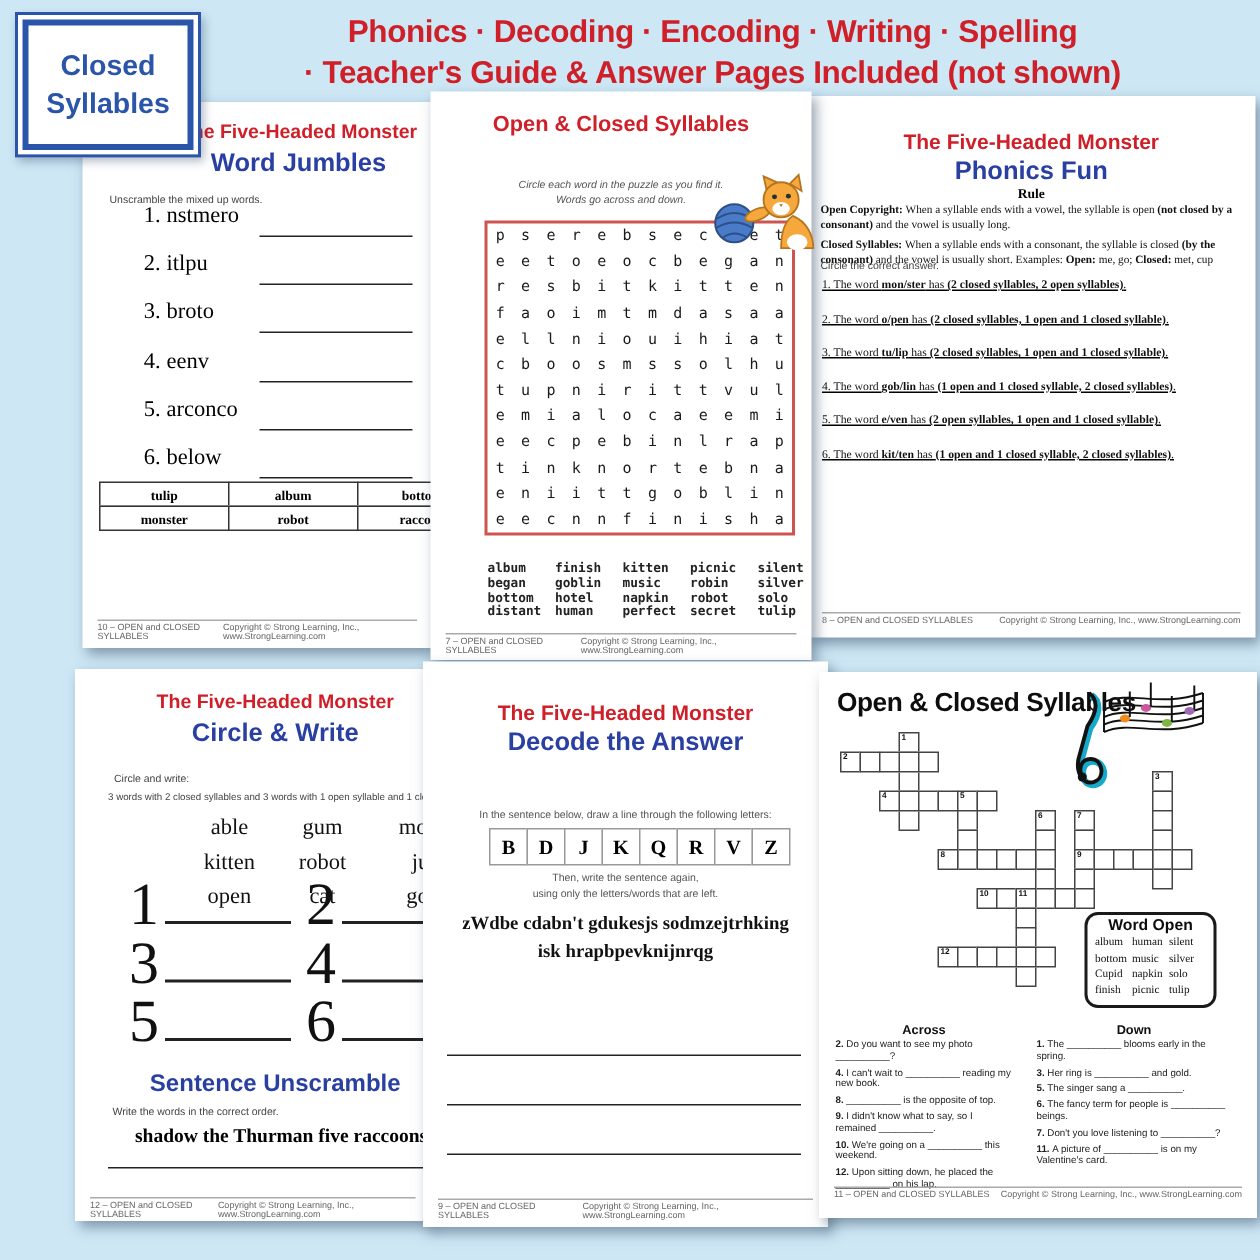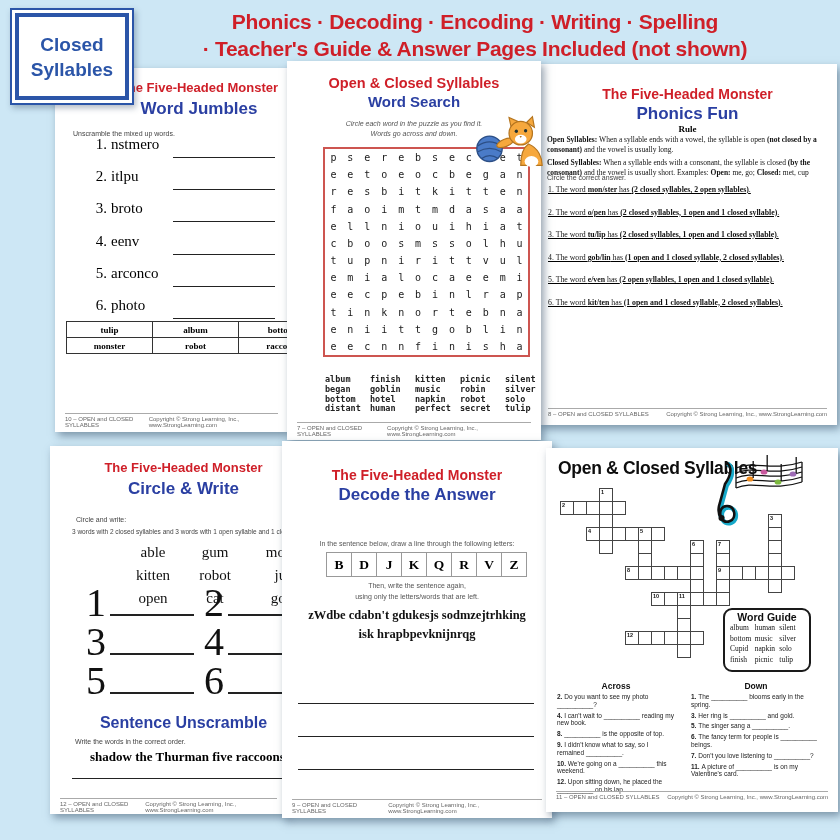--- a/index.html
+++ b/index.html
@@ -144,21 +144,21 @@
         <div class="j-num" style="left: 30px; top: 132.4px;">3.</div>
         <div class="j-word" style="top: 132.4px;">broto</div>
         <div class="j-line" style="top: 153.4px;"></div>
         <div class="j-num" style="left: 30px; top: 164.6px;">4.</div>
         <div class="j-word" style="top: 164.6px;">eenv</div>
         <div class="j-line" style="top: 185.6px;"></div>
         <div class="j-num" style="left: 30px; top: 196.8px;">5.</div>
         <div class="j-word" style="top: 196.8px;">arconco</div>
         <div class="j-line" style="top: 217.8px;"></div>
         <div class="j-num" style="left: 30px; top: 229px;">6.</div>
-        <div class="j-word" style="top: 229px;">photo</div>
+        <div class="j-word" style="top: 229px;">below</div>
         <div class="j-line" style="top: 250px;"></div>
       </div>
     <div class="j-table">
         <div class="t-row">
           <div class="t-cell">tulip</div>
           <div class="t-cell">album</div>
           <div class="t-cell">bottom</div>
         </div>
         <div class="t-row">
           <div class="t-cell">monster</div>
@@ -170,41 +170,40 @@
       <span>10 – OPEN and CLOSED SYLLABLES</span>
       <span>Copyright © Strong Learning, Inc., www.StrongLearning.com</span>
     </div>
   </div>
 
   <div class="page" id="p3">
     <div class="red-t">The Five-Headed Monster</div>
     <div class="blue-t">Phonics Fun</div>
     <div class="rule-h">Rule</div>
     <div class="rules">
-        <p class="rule-p"><span class="b">Open Syllables: </span><span class="plain">When a syllable ends with a vowel, the syllable is open </span><span class="b">(not closed by a consonant) </span><span class="plain">and the vowel is usually long.</span></p>
+        <p class="rule-p"><span class="b">Open Copyright: </span><span class="plain">When a syllable ends with a vowel, the syllable is open </span><span class="b">(not closed by a consonant) </span><span class="plain">and the vowel is usually long.</span></p>
         <p class="rule-p"><span class="b">Closed Syllables: </span><span class="plain">When a syllable ends with a consonant, the syllable is closed </span><span class="b">(by the consonant) </span><span class="plain">and the vowel is usually short. Examples: </span><span class="b">Open: </span><span class="plain">me, go; </span><span class="b">Closed: </span><span class="plain">met, cup</span></p>
       </div>
     <div class="tiny">Circle the correct answer.</div>
     <div class="pf-items">
         <p class="pf-item"><span class="plain">1. The word </span><span class="b">mon/ster</span><span class="plain"> has </span><span class="b">(2 closed syllables, 2 open syllables)</span><span class="plain">.</span></p>
         <p class="pf-item"><span class="plain">2. The word </span><span class="b">o/pen</span><span class="plain"> has </span><span class="b">(2 closed syllables, 1 open and 1 closed syllable)</span><span class="plain">.</span></p>
         <p class="pf-item"><span class="plain">3. The word </span><span class="b">tu/lip</span><span class="plain"> has </span><span class="b">(2 closed syllables, 1 open and 1 closed syllable)</span><span class="plain">.</span></p>
         <p class="pf-item"><span class="plain">4. The word </span><span class="b">gob/lin</span><span class="plain"> has </span><span class="b">(1 open and 1 closed syllable, 2 closed syllables)</span><span class="plain">.</span></p>
         <p class="pf-item"><span class="plain">5. The word </span><span class="b">e/ven</span><span class="plain"> has </span><span class="b">(2 open syllables, 1 open and 1 closed syllable)</span><span class="plain">.</span></p>
         <p class="pf-item"><span class="plain">6. The word </span><span class="b">kit/ten</span><span class="plain"> has </span><span class="b">(1 open and 1 closed syllable, 2 closed syllables)</span><span class="plain">.</span></p>
       </div>
     <div class="pfoot">
       <span>8 – OPEN and CLOSED SYLLABLES</span>
       <span>Copyright © Strong Learning, Inc., www.StrongLearning.com</span>
     </div>
   </div>
 
   <div class="page" id="p2">
     <div class="red-t">Open &amp; Closed Syllables</div>
-    <div class="blue-t">Word Search</div>
     <div class="ws-i1">Circle each word in the puzzle as you find it.</div>
     <div class="ws-i2">Words go across and down.</div>
     <div class="ws-grid">
         <div class="ws-row">
           <span class="ws-letter">p</span>
           <span class="ws-letter">s</span>
           <span class="ws-letter">e</span>
           <span class="ws-letter">r</span>
           <span class="ws-letter">e</span>
           <span class="ws-letter">b</span>
@@ -588,21 +587,21 @@
         <div class="cx-cell" style="left: 131px; top: 196px;"></div>
         <div class="cx-cell" style="left: 79px; top: 183px;">
           <span class="cx-num">12</span>
         </div>
         <div class="cx-cell" style="left: 92px; top: 183px;"></div>
         <div class="cx-cell" style="left: 105px; top: 183px;"></div>
         <div class="cx-cell" style="left: 118px; top: 183px;"></div>
         <div class="cx-cell" style="left: 144px; top: 183px;"></div>
       </div>
     <div class="bank">
-      <div class="bank-title">Word Guide</div>
+      <div class="bank-title">Word Open</div>
       <div class="bank-grid">
           <span class="bank-word">album</span>
           <span class="bank-word">human</span>
           <span class="bank-word">silent</span>
           <span class="bank-word">bottom</span>
           <span class="bank-word">music</span>
           <span class="bank-word">silver</span>
           <span class="bank-word">Cupid</span>
           <span class="bank-word">napkin</span>
           <span class="bank-word">solo</span>

